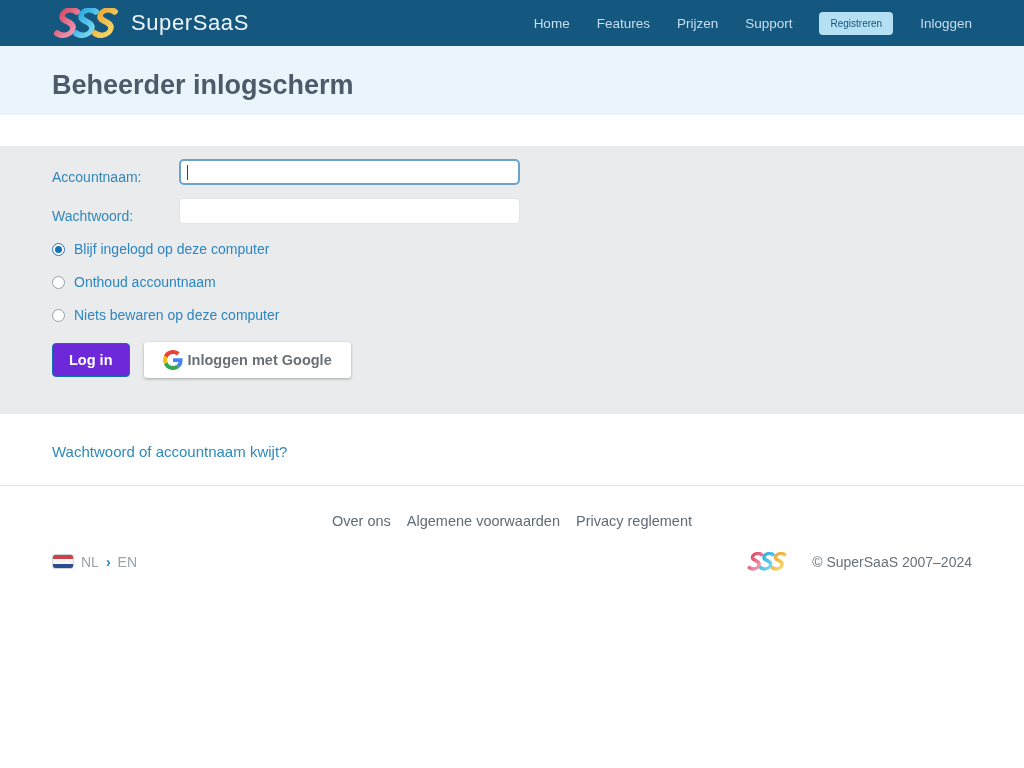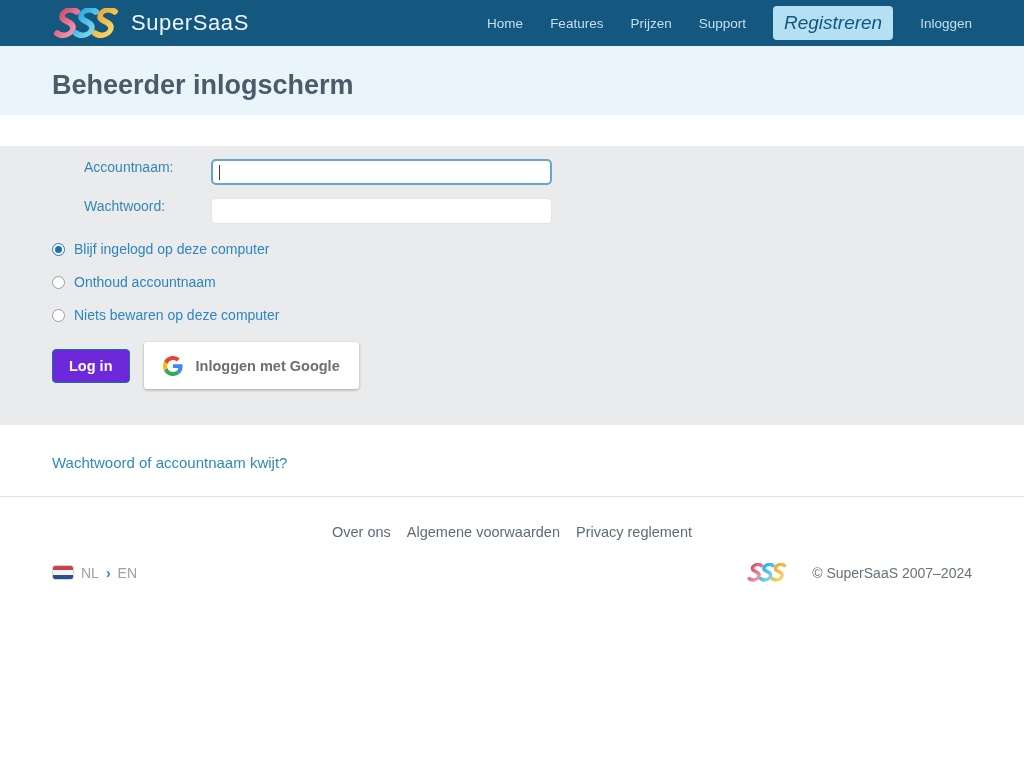--- a/index.html
+++ b/index.html
@@ -19,38 +19,37 @@
     justify-content:space-between;
     padding:8px 52px;
   }
   .brand { display:flex; align-items:center; gap:11px; cursor:pointer; }
   .brand-name { color:#eef6fb; font-size:22px; letter-spacing:.6px; }
   .nav-links { display:flex; align-items:center; gap:27px; }
   .nav-link { color:#c6def0; font-size:13.5px; text-decoration:none; cursor:pointer; }
   .nav-pill {
     background:#b5dff2;
     color:#14567e;
-    font-size:19px;
+    font-size:10px;
     padding:6px 11px;
     border-radius:4px;
     cursor:pointer;
-    font-style:italic;
   }
 
   
   .hero { background:#eaf4fb; padding:24px 52px 18px; height:69px; }
   .hero h1 { font-size:27px; font-weight:bold; color:#4c5a69; }
 
   
   .panel {
     background:#e9ebec;
     margin-top:31px;
     padding:13px 52px 36px;
   }
-  .form-row { display:flex; align-items:flex-start; margin-bottom:13px;margin-left:32px; }
+  .form-row { display:flex; align-items:flex-end; margin-bottom:13px; }
   .form-label { width:127px; color:#3387b8; font-size:14px; }
   .input-wrap { position:relative; }
   .text-input {
     width:341px;
     height:26px;
     background:#fff;
     border:1px solid #e2e4e5;
     border-radius:4px;
     padding:0 7px;
     font-family:"Liberation Sans", sans-serif;
@@ -108,25 +107,25 @@
     cursor:pointer;
   }
   .btn-google {
     background:#fff;
     color:#6a7075;
     font-family:"Liberation Sans", sans-serif;
     font-weight:bold;
     font-size:14.5px;
     border:none;
     border-radius:3px;
-    height:47px;
+    height:36px;
     padding:0 19px;
     display:flex;
     align-items:center;
-    gap:13px;
+    gap:5px;
     box-shadow:0 1px 3px rgba(0,0,0,.3);
     cursor:pointer;
     text-align:center;
   }
 
   
   .forgot-section {
     height:72px;
     padding:29px 52px 0;
     border-bottom:1px solid #dfe2e4;

